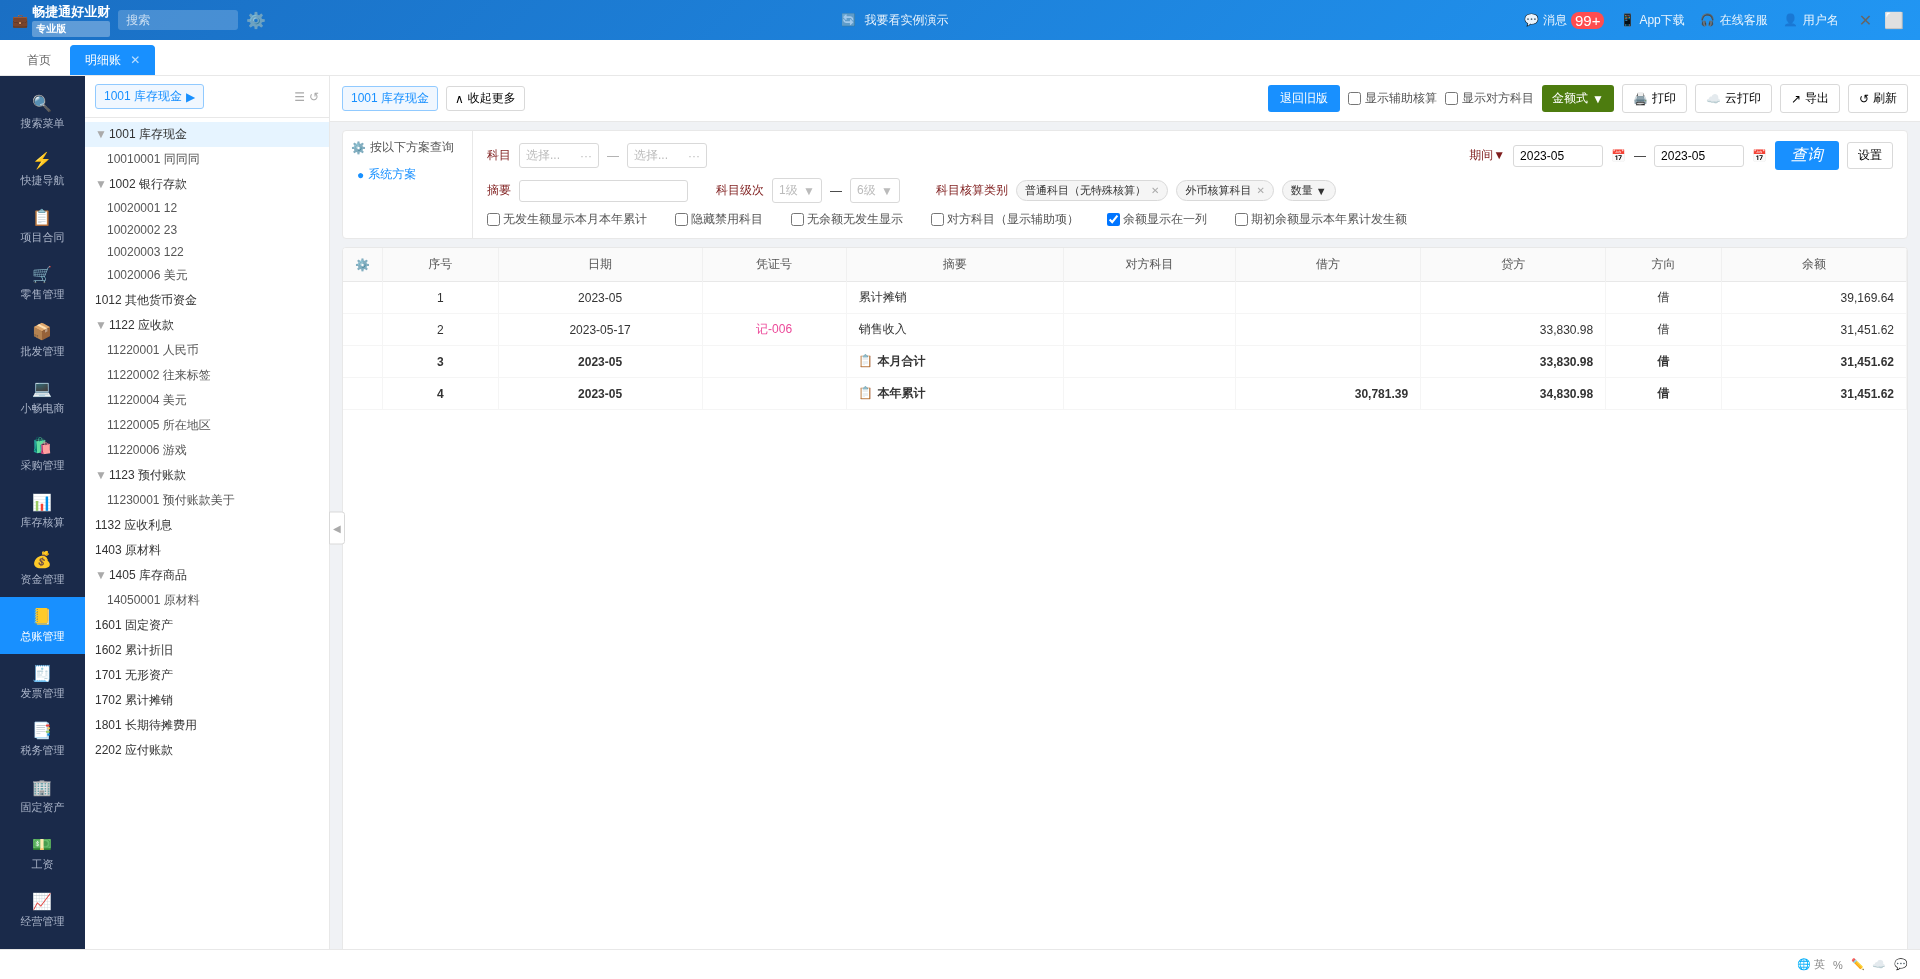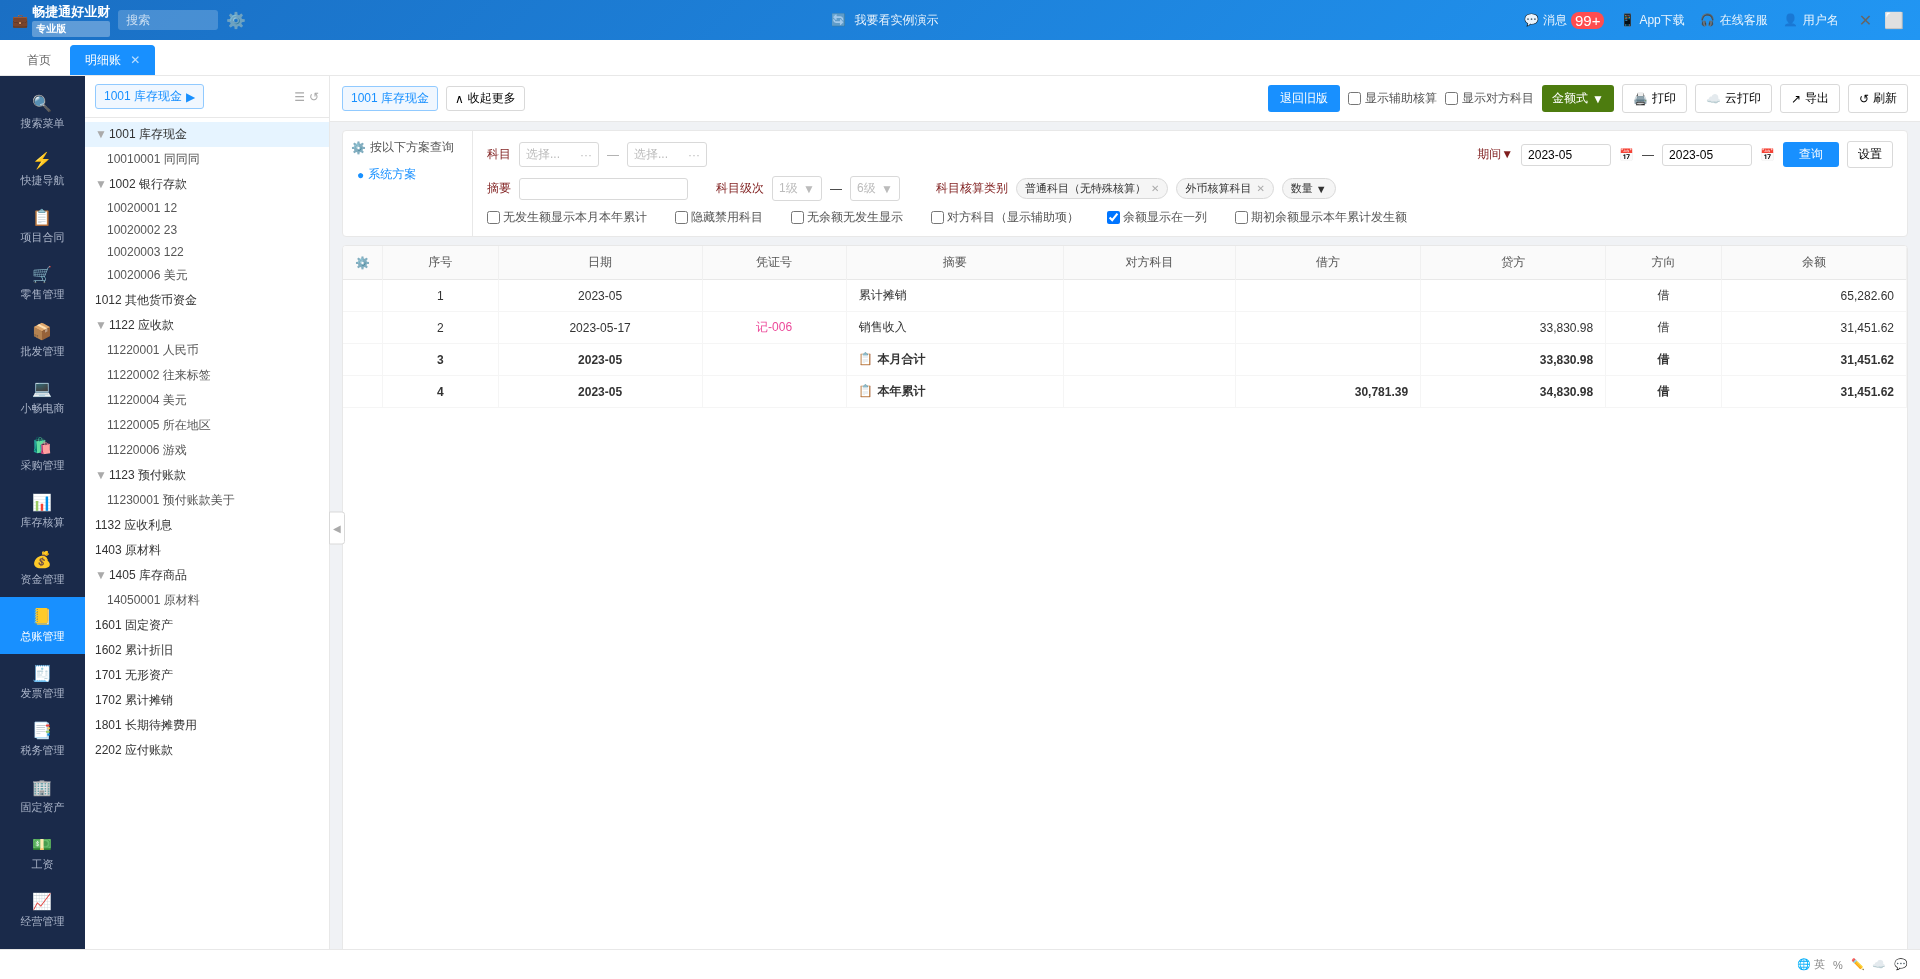--- a/index.html
+++ b/index.html
@@ -11,21 +11,21 @@
       background: linear-gradient(135deg, #1a6fc4, #2196F3);
       display: flex;
       align-items: center;
       padding: 0 12px;
       color: white;
       justify-content: space-between;
     }
     .top-bar-left { display: flex; align-items: center; gap: 8px; }
     .top-bar-logo { font-size: 13px; font-weight: bold; color: white; display: flex; align-items: center; gap: 4px; }
     .top-bar-logo .edition { font-size: 10px; background: rgba(255,255,255,0.3); padding: 1px 4px; border-radius: 2px; }
-    .top-bar-search { background: rgba(255,255,255,0.2); border: none; border-radius: 3px; color: white; padding: 3px 8px; font-size: 12px; width: 100px; }
+    .top-bar-search { background: rgba(255,255,255,0.2); border: none; border-radius: 3px; color: white; padding: 3px 8px; font-size: 12px; width: 120px; }
     .top-bar-search::placeholder { color: rgba(255,255,255,0.7); }
     .top-bar-middle { display: flex; align-items: center; gap: 8px; font-size: 12px; }
     .demo-link { color: rgba(255,255,255,0.9); display: flex; align-items: center; gap: 4px; }
     .top-bar-right { display: flex; align-items: center; gap: 16px; font-size: 12px; }
     .top-bar-right-item { display: flex; align-items: center; gap: 4px; color: rgba(255,255,255,0.9); cursor: pointer; }
     .badge { background: #ff4d4f; color: white; border-radius: 8px; font-size: 15px; padding: 0 4px; min-width: 16px; text-align: center; }
 
     
     .tab-bar {
       height: 36px;
@@ -151,21 +151,21 @@
     }
     .toolbar-right { margin-left: auto; display: flex; align-items: center; gap: 8px; }
     .btn-primary { background: #1890ff; color: white; border: none; border-radius: 3px; padding: 5px 12px; font-size: 12px; cursor: pointer; }
     .btn-default { background: white; border: 1px solid #d9d9d9; border-radius: 3px; padding: 5px 10px; font-size: 12px; cursor: pointer; display: flex; align-items: center; gap: 4px; }
     .btn-format { background: #4d7c0f; color: white; border: none; border-radius: 3px; padding: 5px 10px; font-size: 12px; cursor: pointer; display: flex; align-items: center; gap: 4px; }
     .checkbox-group { display: flex; align-items: center; gap: 4px; font-size: 12px; color: #555; }
     .checkbox-group input[type="checkbox"] { cursor: pointer; }
     .filter-label { font-size: 12px; color: #7f1d1d; white-space: nowrap; }
     .filter-input { border: 1px solid #d9d9d9; border-radius: 3px; padding: 3px 6px; font-size: 12px; min-width: 80px; }
     .date-input { border: 1px solid #d9d9d9; border-radius: 3px; padding: 3px 6px; font-size: 12px; width: 90px; }
-    .btn-query { background: #1890ff; color: white; border: none; border-radius: 3px; padding: 4px 16px; font-size: 12px; cursor: pointer; }
+    .btn-query { background: #1890ff; color: white; border: none; border-radius: 3px; padding: 4px 16px; font-size: 16px; cursor: pointer; font-style: italic; }
     .btn-setting { background: white; border: 1px solid #d9d9d9; border-radius: 3px; padding: 4px 10px; font-size: 12px; cursor: pointer; }
     .tag-close { font-size: 10px; cursor: pointer; color: #aaa; margin-left: 2px; }
     .filter-tag {
       display: inline-flex;
       align-items: center;
       background: #f5f5f5;
       border: 1px solid #d9d9d9;
       border-radius: 12px;
       padding: 2px 8px;
       font-size: 11px;
@@ -688,21 +688,21 @@
             <tr>
               <td></td>
               <td>1</td>
               <td>2023-05</td>
               <td></td>
               <td class="text-left">累计摊销</td>
               <td></td>
               <td class="text-right"></td>
               <td class="text-right"></td>
               <td>借</td>
-              <td class="text-right">65,282.60</td>
+              <td class="text-right">39,169.64</td>
             </tr>
 
             <tr>
               <td></td>
               <td>2</td>
               <td>2023-05-17</td>
               <td class="link">记-006</td>
               <td class="text-left">销售收入</td>
               <td></td>
               <td class="text-right"></td>

